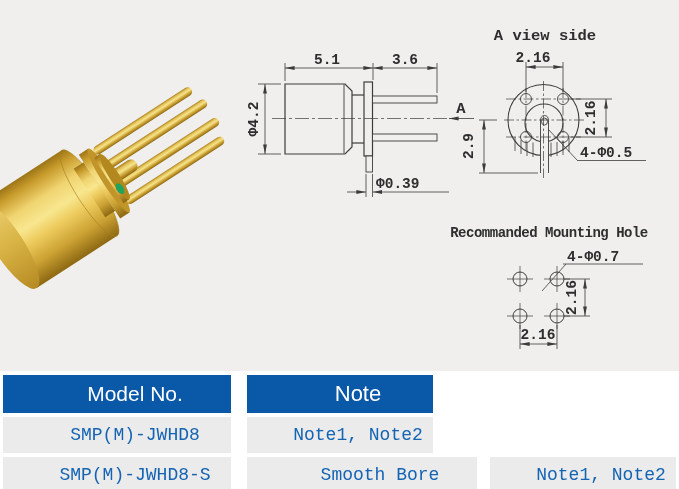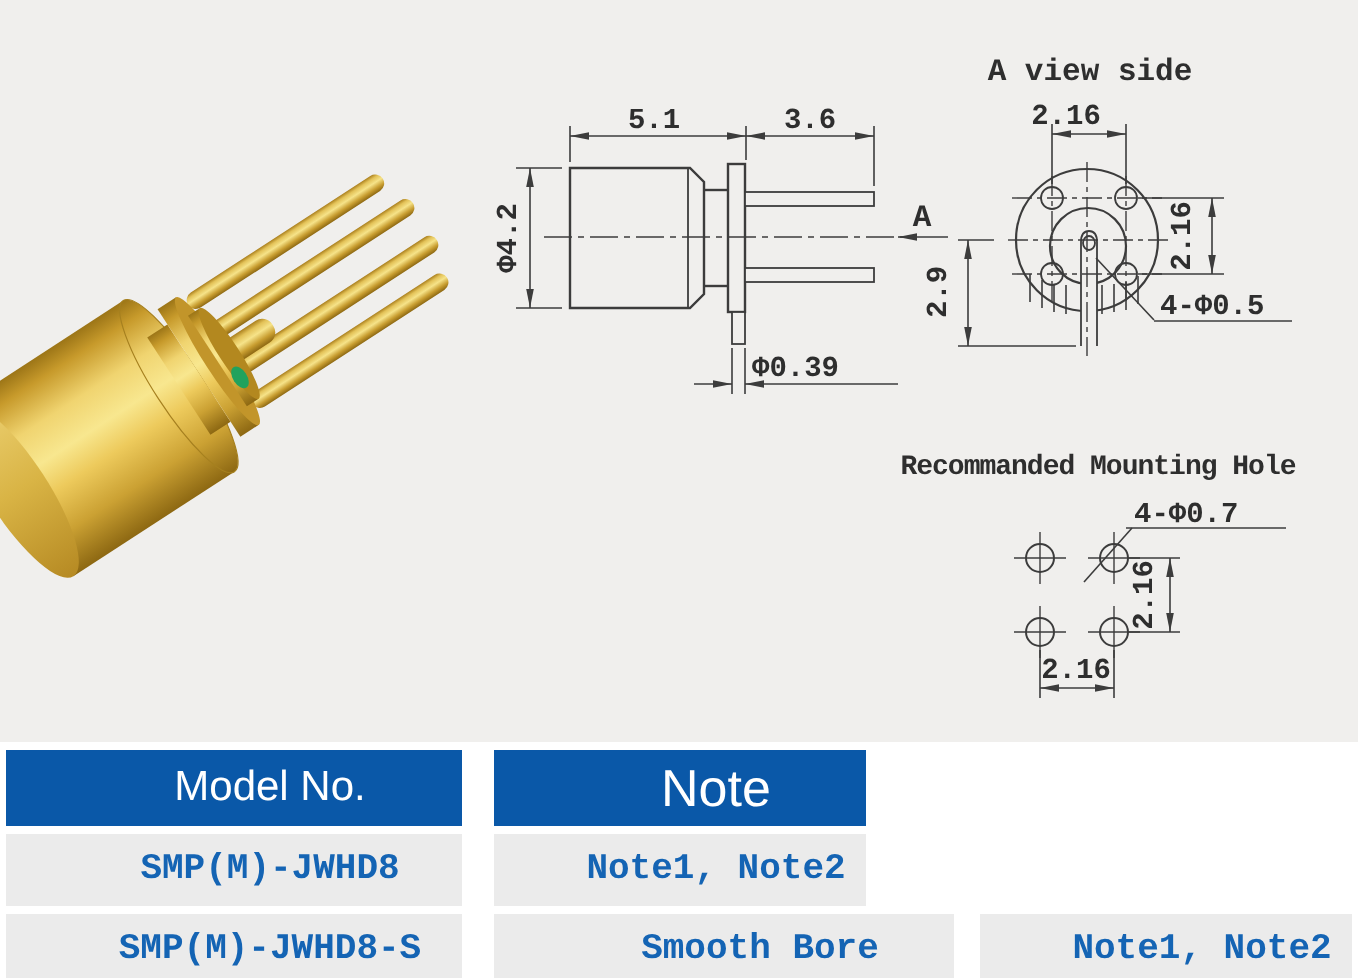--- a/index.html
+++ b/index.html
@@ -32,24 +32,24 @@
     box-sizing:border-box;
     padding-left:36px;
   }
   .c1{width:228px;margin-right:16px;}
   .c2{width:230px;margin-right:13px;}
   .c3{width:186px;}
   .thead .cell{
     background:#0a58a8;color:#ffffff;height:38px;
     font-size:21px;font-family:"Liberation Sans", sans-serif;
   }
-  .thead .c3{font-size:26px;}
+  .thead .c3{font-size:22px;}
   .tdata .cell{
     background:#ebebeb;color:#1464b4;height:36px;
-    font-size:18px;font-family:"Liberation Mono", monospace;font-weight:bold;
+    font-size:18px;font-family:"Liberation Mono", monospace;font-weight:normal;
     letter-spacing:0;
   }
 </style>
 </head>
 <body>
 
 <div class="stage">
 
   <svg width="679" height="373" viewBox="0 0 679 373">
     <defs>

